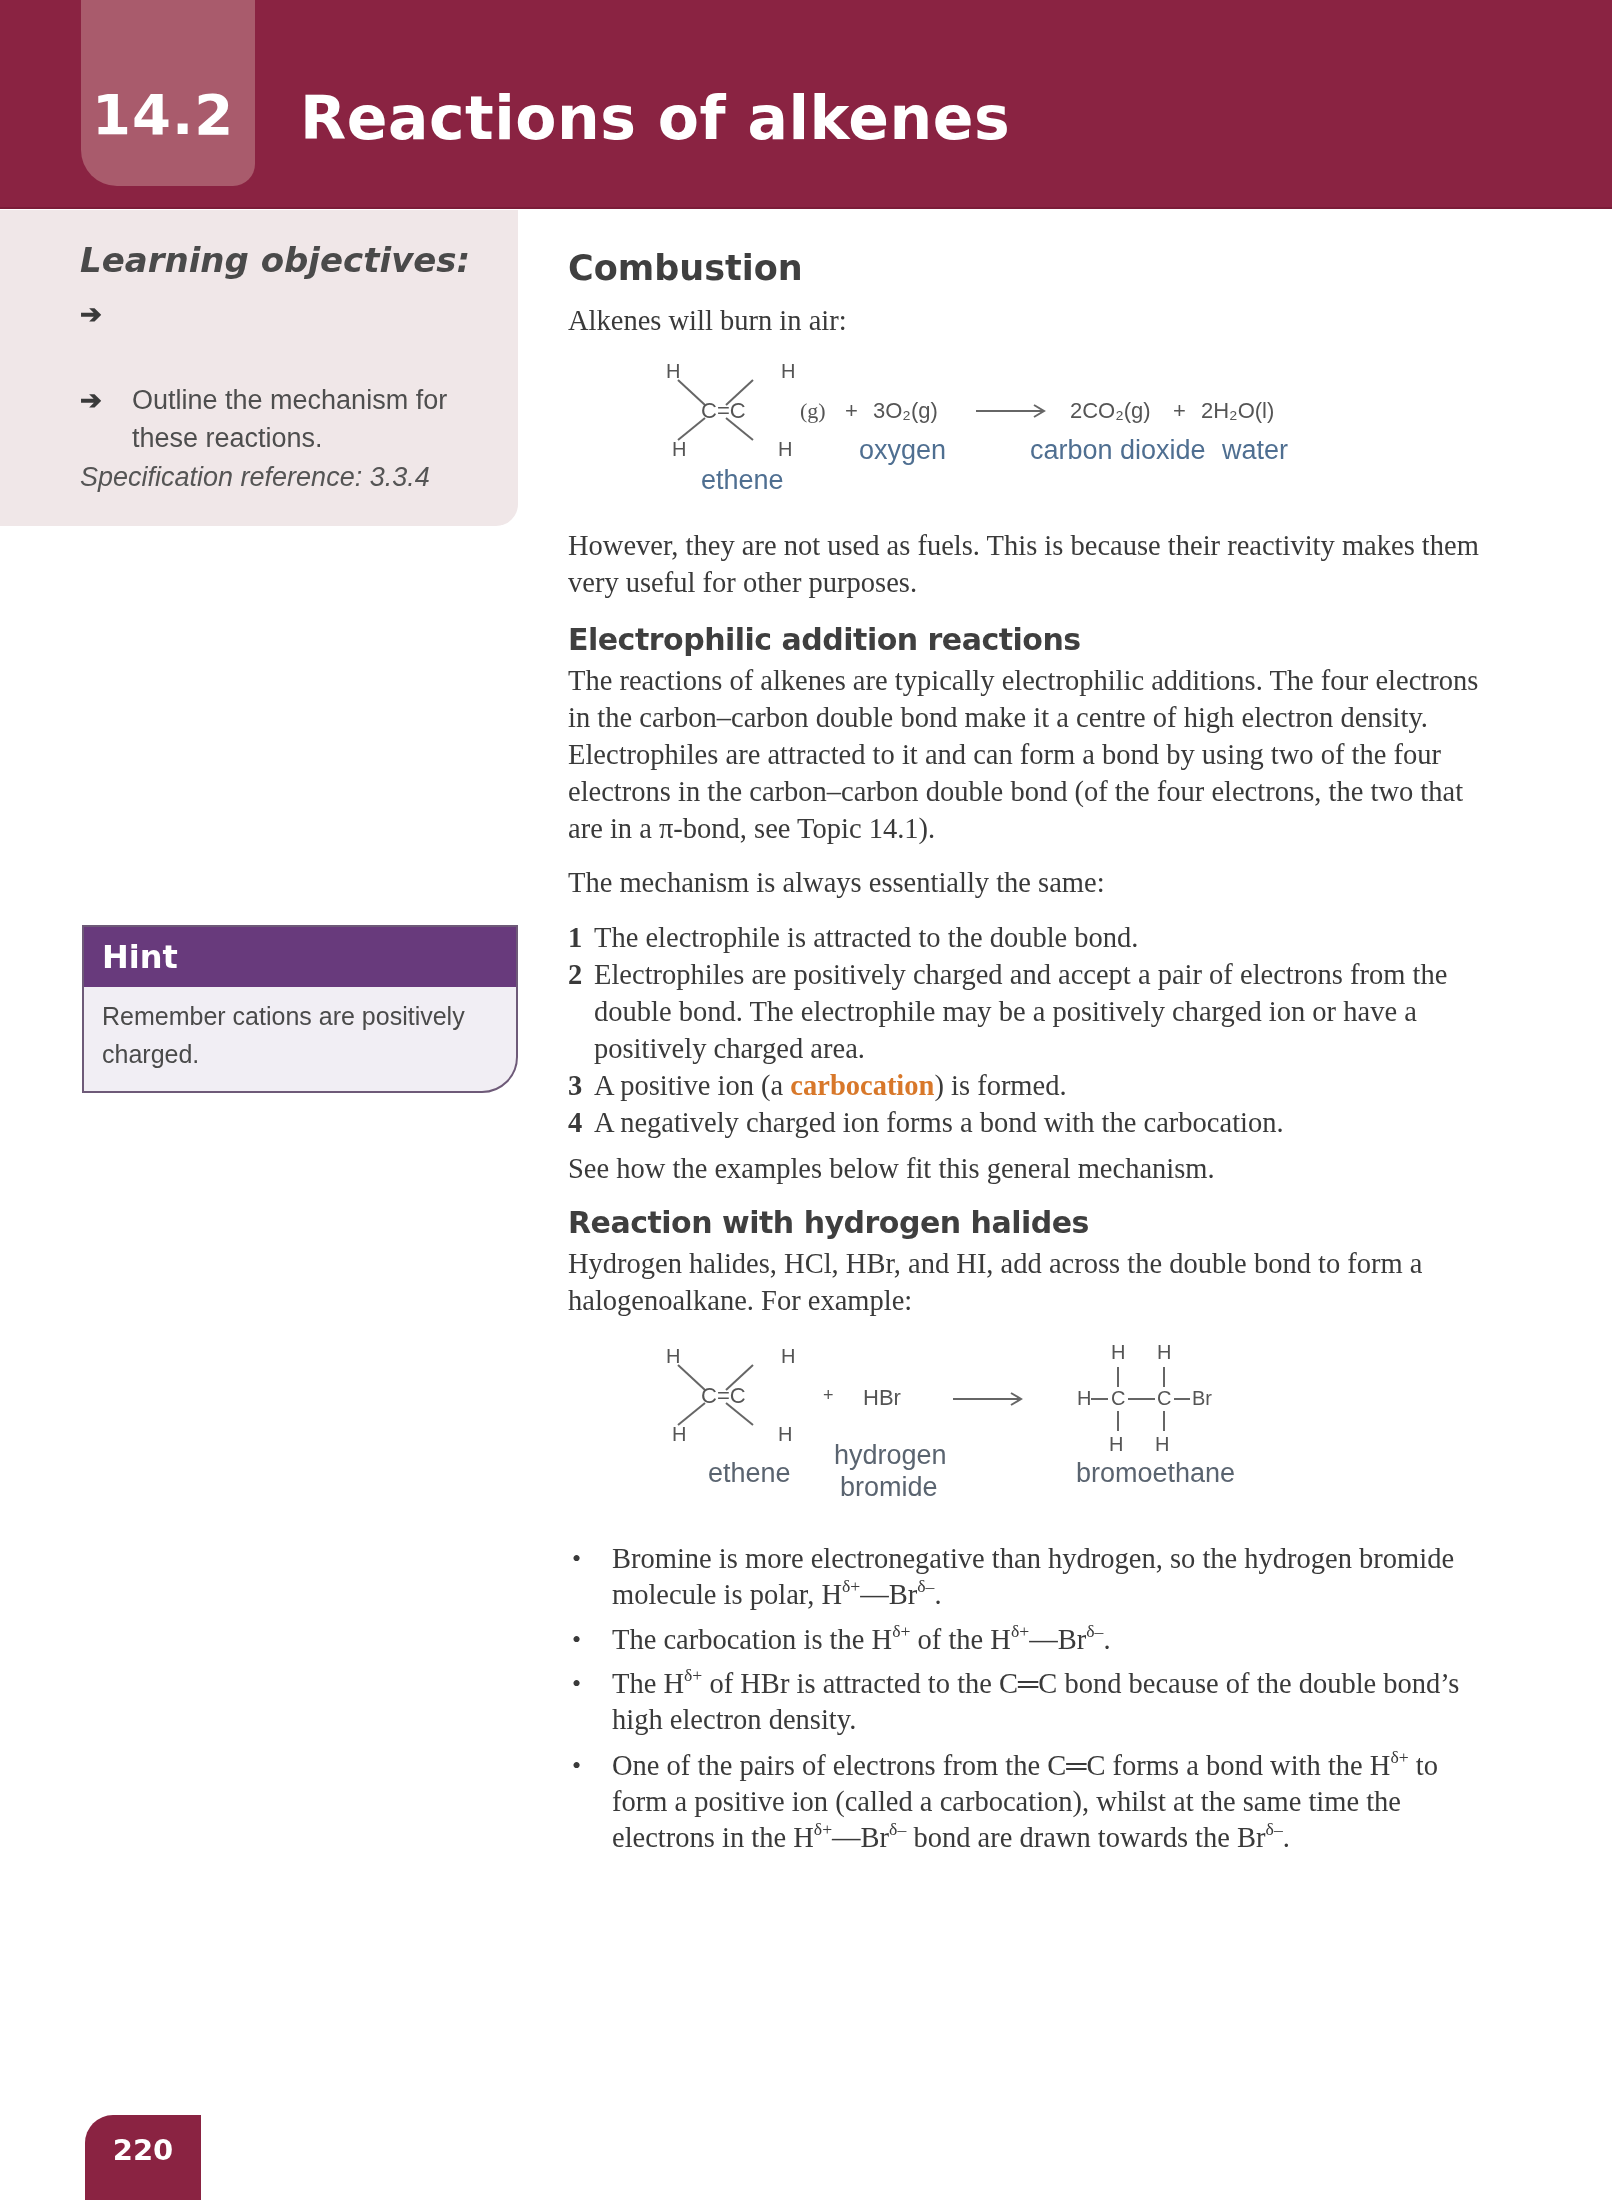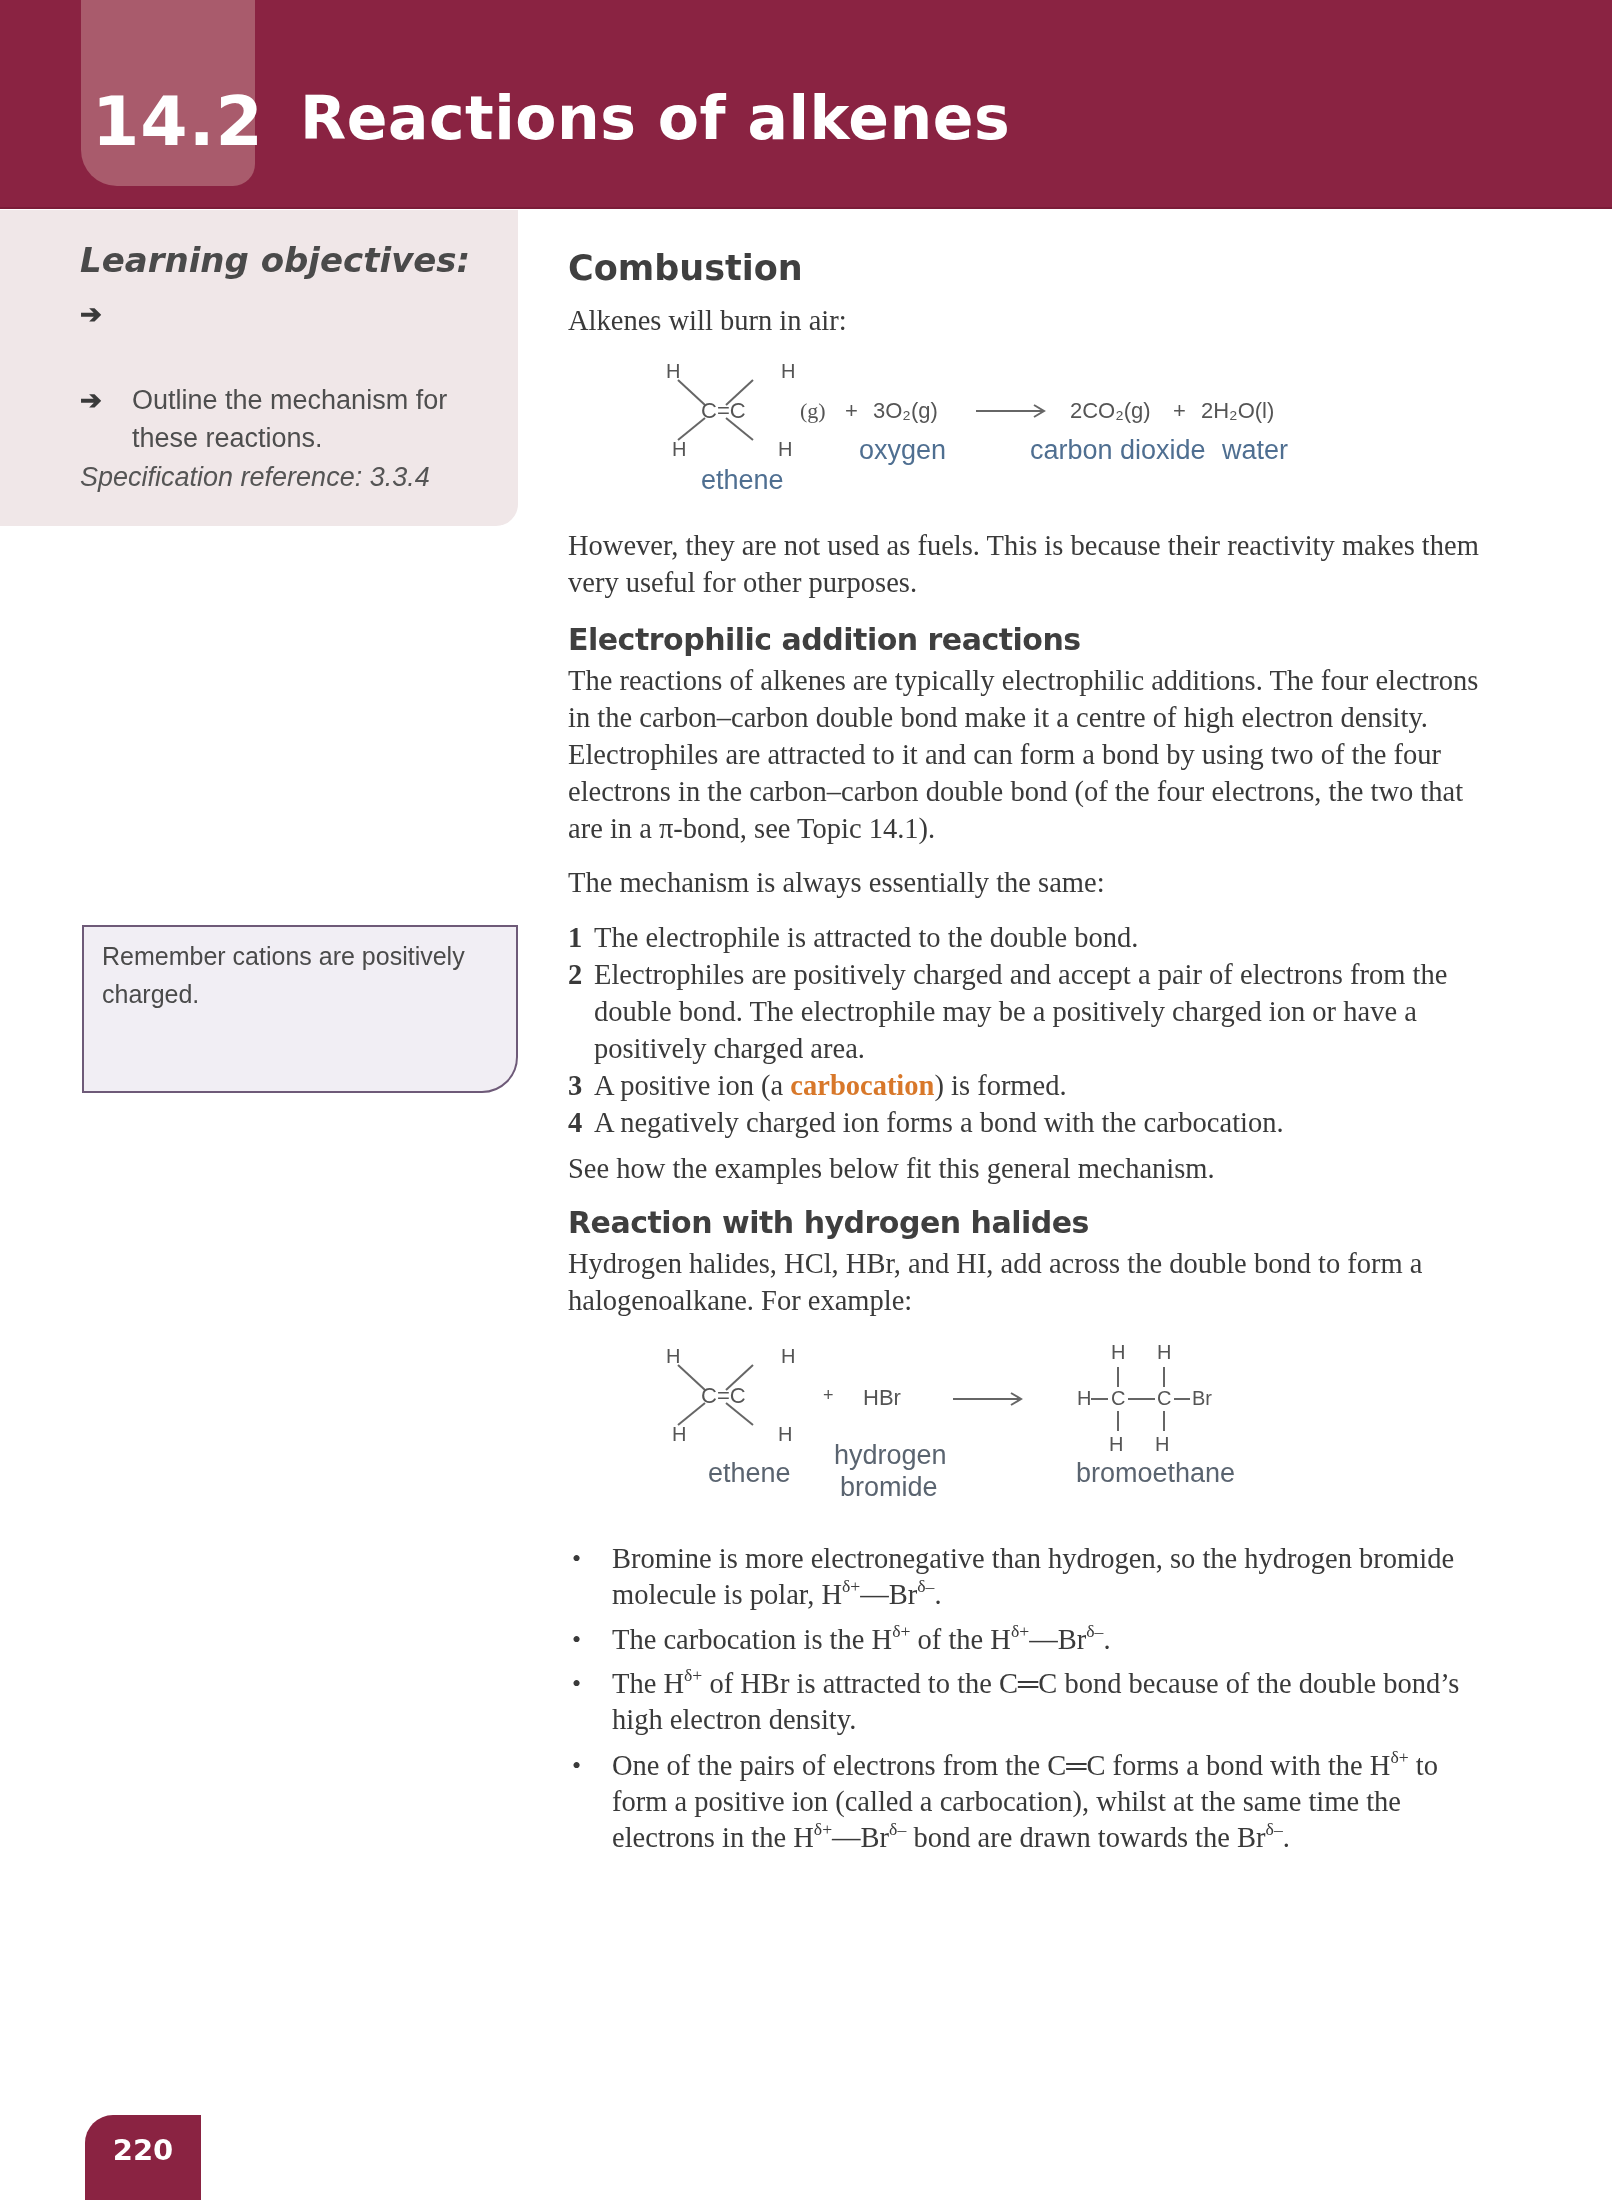--- a/index.html
+++ b/index.html
@@ -12,21 +12,21 @@
     position: absolute; left: 0; top: 0; width: 1612px; height: 207px;
     background: #8a2342; border-bottom: 2px solid #7a1c38;
   }
   .header-tab {
     position: absolute; left: 81px; top: 0; width: 174px; height: 186px;
     background: #a95b6c; border-radius: 0 0 22px 36px;
   }
   .section-number {
     position: absolute; left: 92px; top: 82px;
     font-family: "DejaVu Sans", sans-serif; font-weight: bold;
-    font-size: 68px; color: #ffffff; letter-spacing: 1px;
+    font-size: 56px; color: #ffffff; letter-spacing: 1px;
   }
   .page-title {
     position: absolute; left: 300px; top: 83px;
     font-family: "DejaVu Sans", sans-serif; font-weight: bold;
     font-size: 60px; color: #ffffff; letter-spacing: 0.5px;
   }
   
   .objectives {
     position: absolute; left: 0; top: 210px; width: 518px; height: 316px;
     background: #f0e7e8; border-radius: 0 0 22px 0;
@@ -107,20 +107,21 @@
     <span class="arrow">➔</span>
   </div>
   <div class="obj-item" style="top:171px">
     <span class="arrow">➔</span>
     <span class="text">Outline the mechanism for these reactions.</span>
   </div>
   <div class="spec-ref">Specification reference: 3.3.4</div>
 </div>
 
 <div class="hint">
+  <div class="hint-head">Hint</div>
   <div class="hint-body">Remember cations are positively charged.</div>
 </div>
 
 <div class="main">
 
   <div class="h-section h-big" style="top:248px">Combustion</div>
   <p class="para" style="top:302px">Alkenes will burn in air:</p>
 
   <div style="position:absolute; left:0; top:350px; width:920px; height:150px;">
     <svg class="bonds" width="920" height="150">

